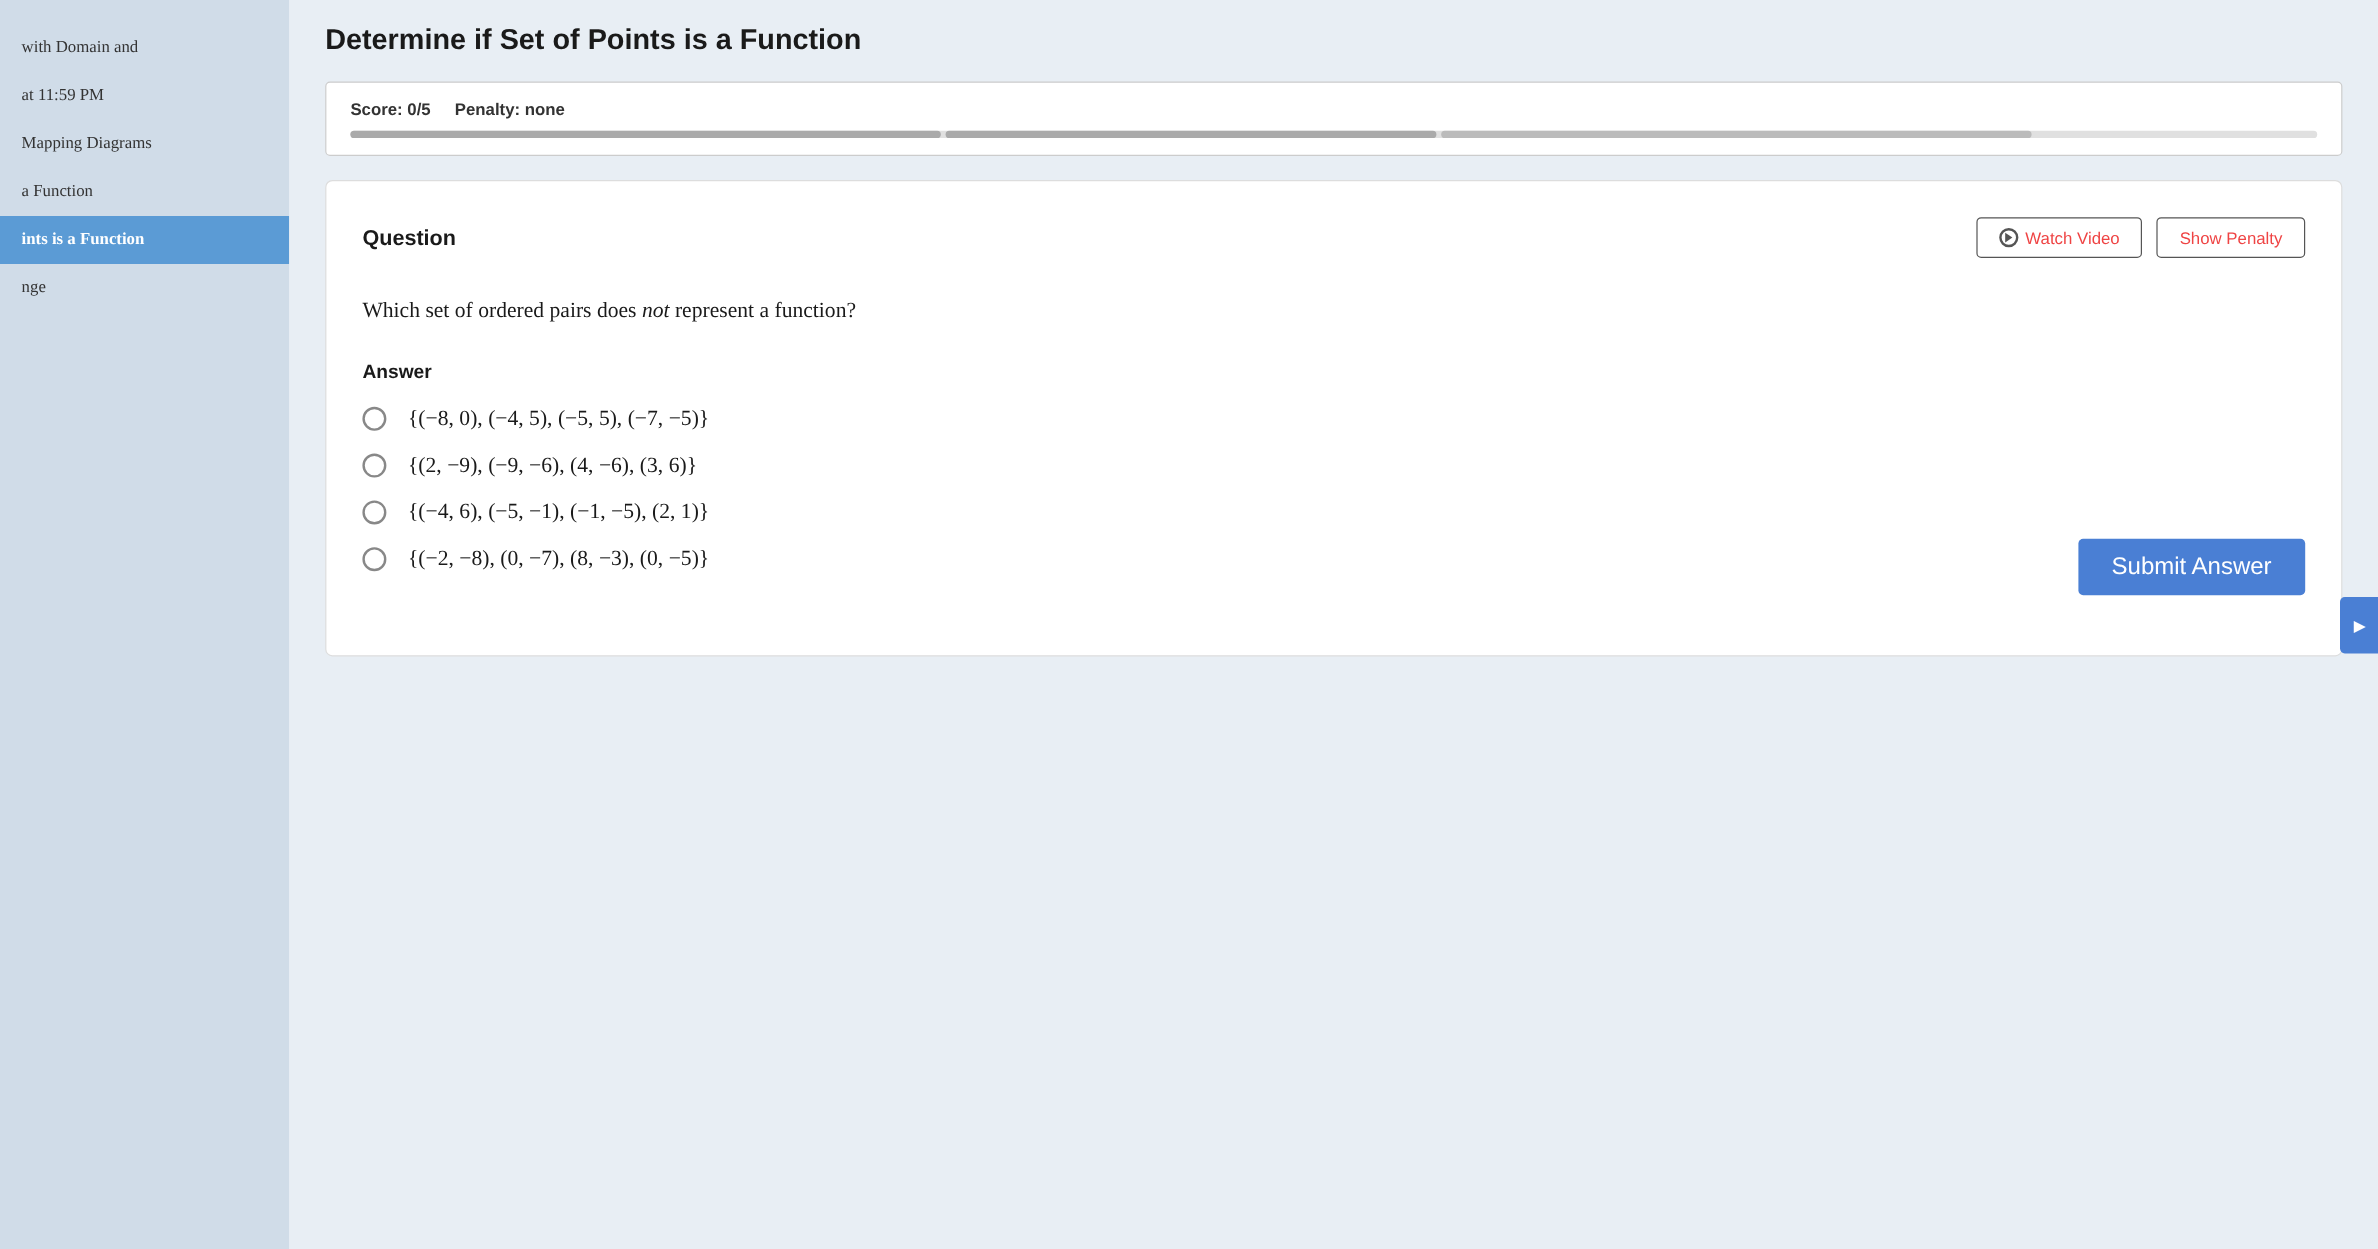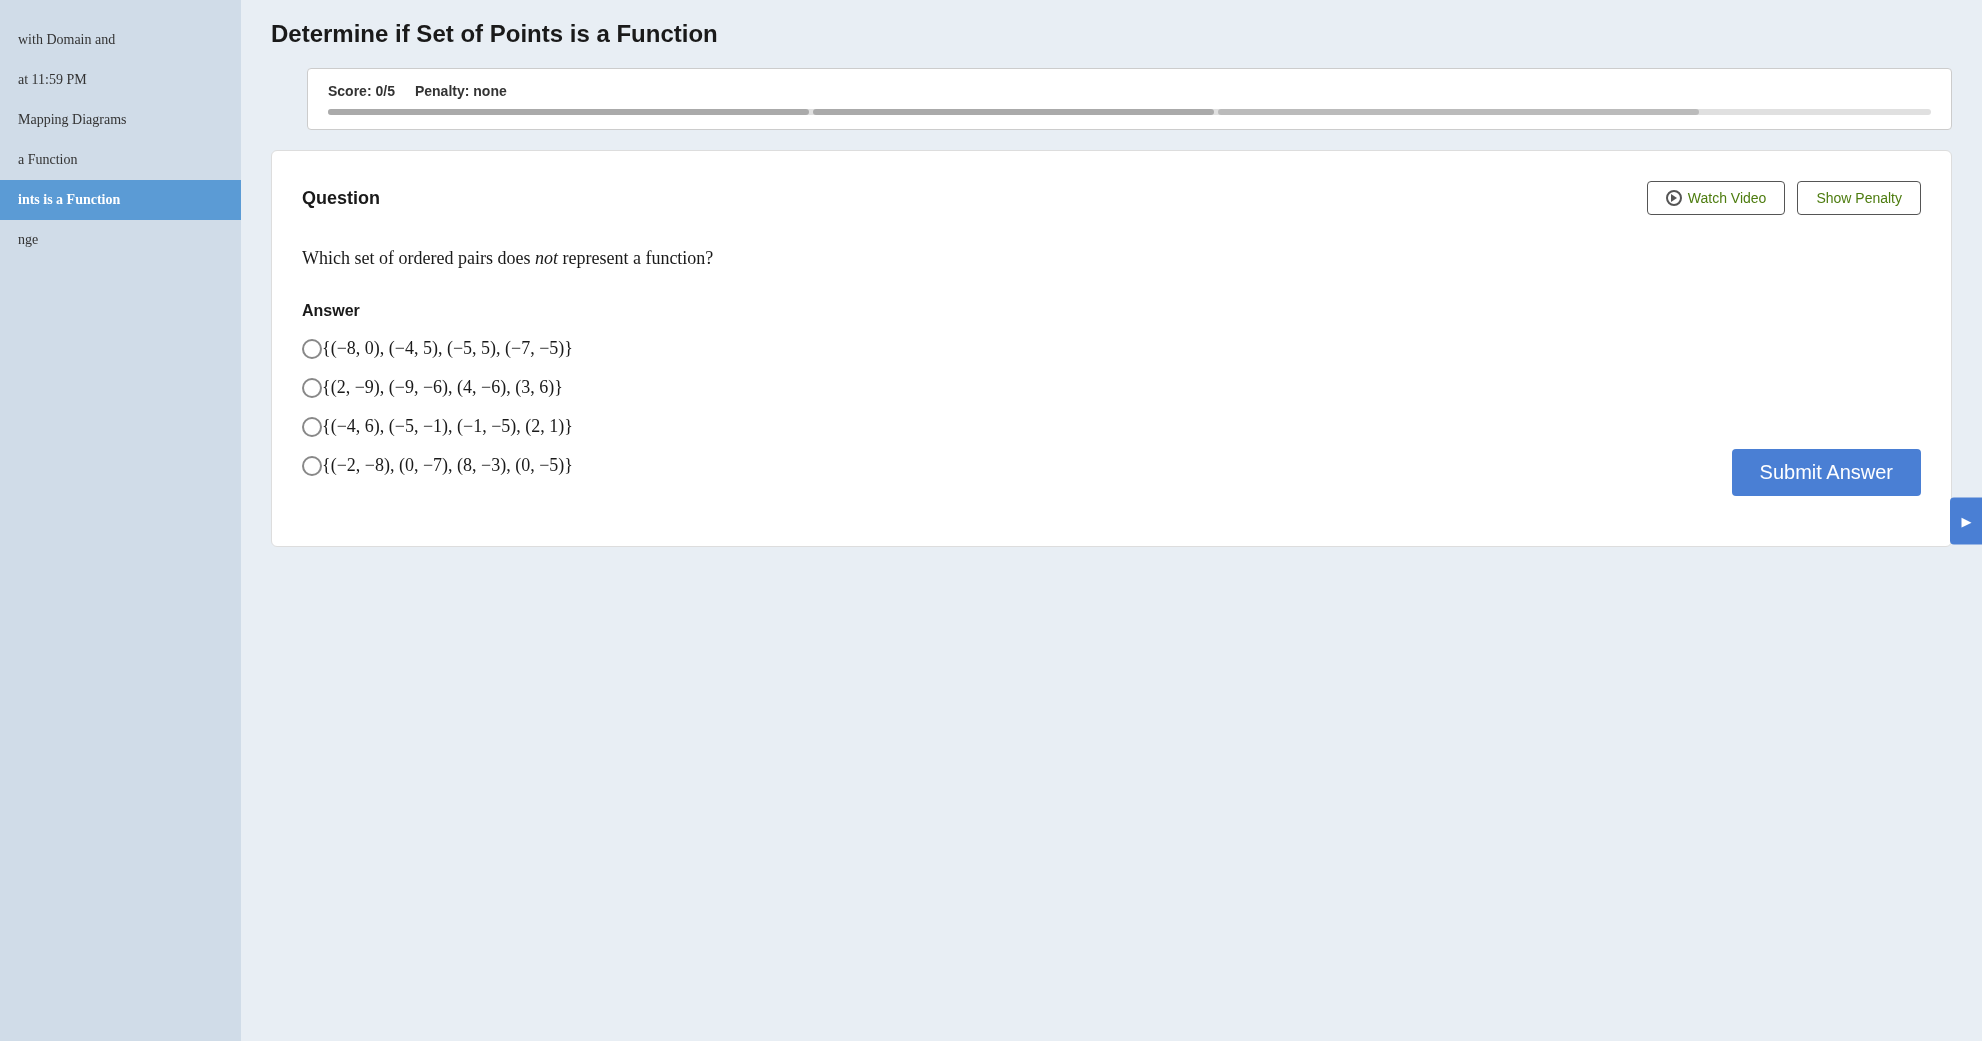--- a/index.html
+++ b/index.html
@@ -44,21 +44,20 @@
       margin-bottom: 20px;
       font-family: Arial, sans-serif;
     }
 
     .score-bar-container {
       background: white;
       border: 1px solid #ccc;
       border-radius: 4px;
       padding: 14px 20px;
       margin-bottom: 20px;
-      margin-left: 36px;
     }
 
     .score-line {
       display: flex;
       align-items: center;
       gap: 20px;
       margin-bottom: 10px;
     }
 
     .score-label {
@@ -114,21 +113,21 @@
     .btn-outline {
       border: 1.5px solid #555;
       background: white;
       border-radius: 4px;
       padding: 8px 18px;
       font-size: 14px;
       cursor: pointer;
       display: flex;
       align-items: center;
       gap: 6px;
-      color: #4d7c0f;
+      color: #ef4444;
       font-family: Arial, sans-serif;
     }
 
     .play-icon {
       width: 16px;
       height: 16px;
       border: 2px solid #555;
       border-radius: 50%;
       display: flex;
       align-items: center;
@@ -168,21 +167,21 @@
     .answer-options {
       display: flex;
       flex-direction: column;
       gap: 18px;
       margin-bottom: 40px;
     }
 
     .answer-option {
       display: flex;
       align-items: center;
-      gap: 0;
+      gap: 18px;
       cursor: pointer;
     }
 
     .radio-circle {
       width: 20px;
       height: 20px;
       border: 2px solid #888;
       border-radius: 50%;
       flex-shrink: 0;
       background: white;

